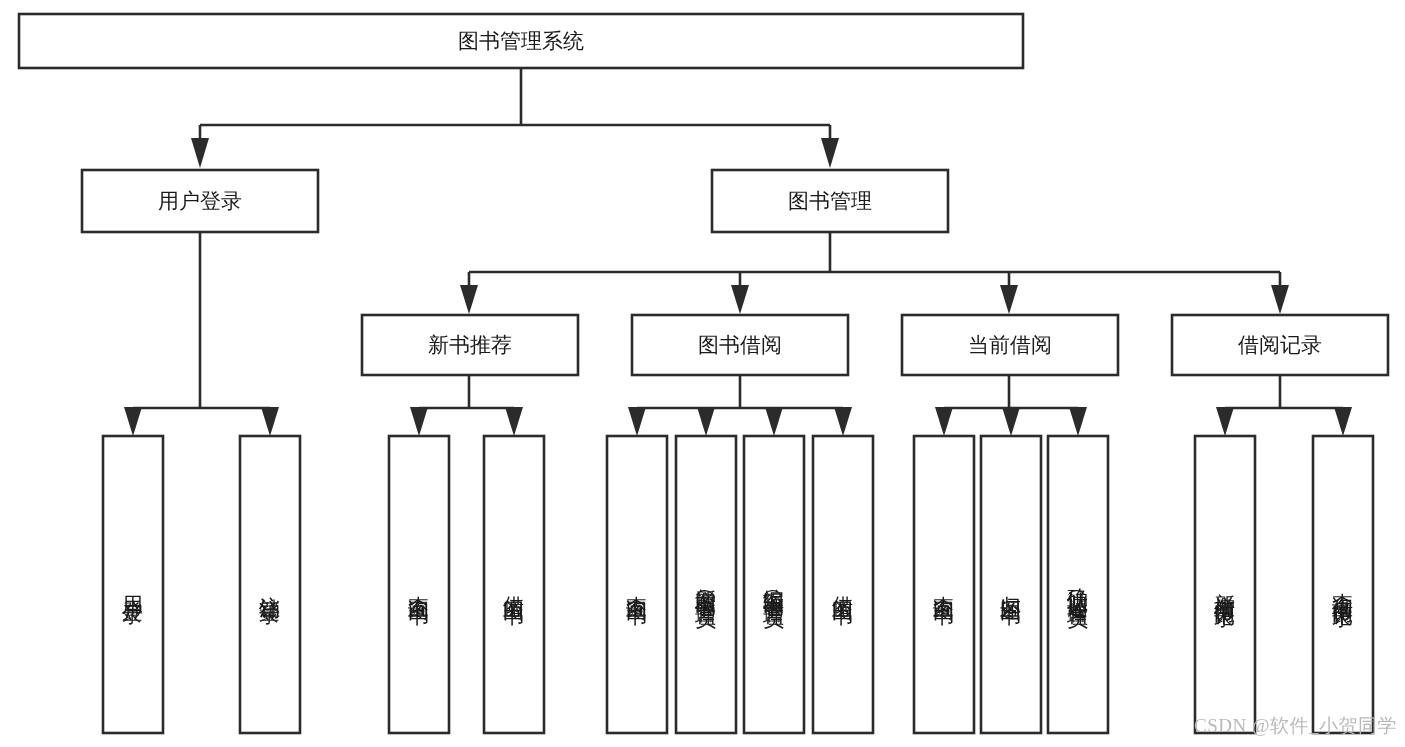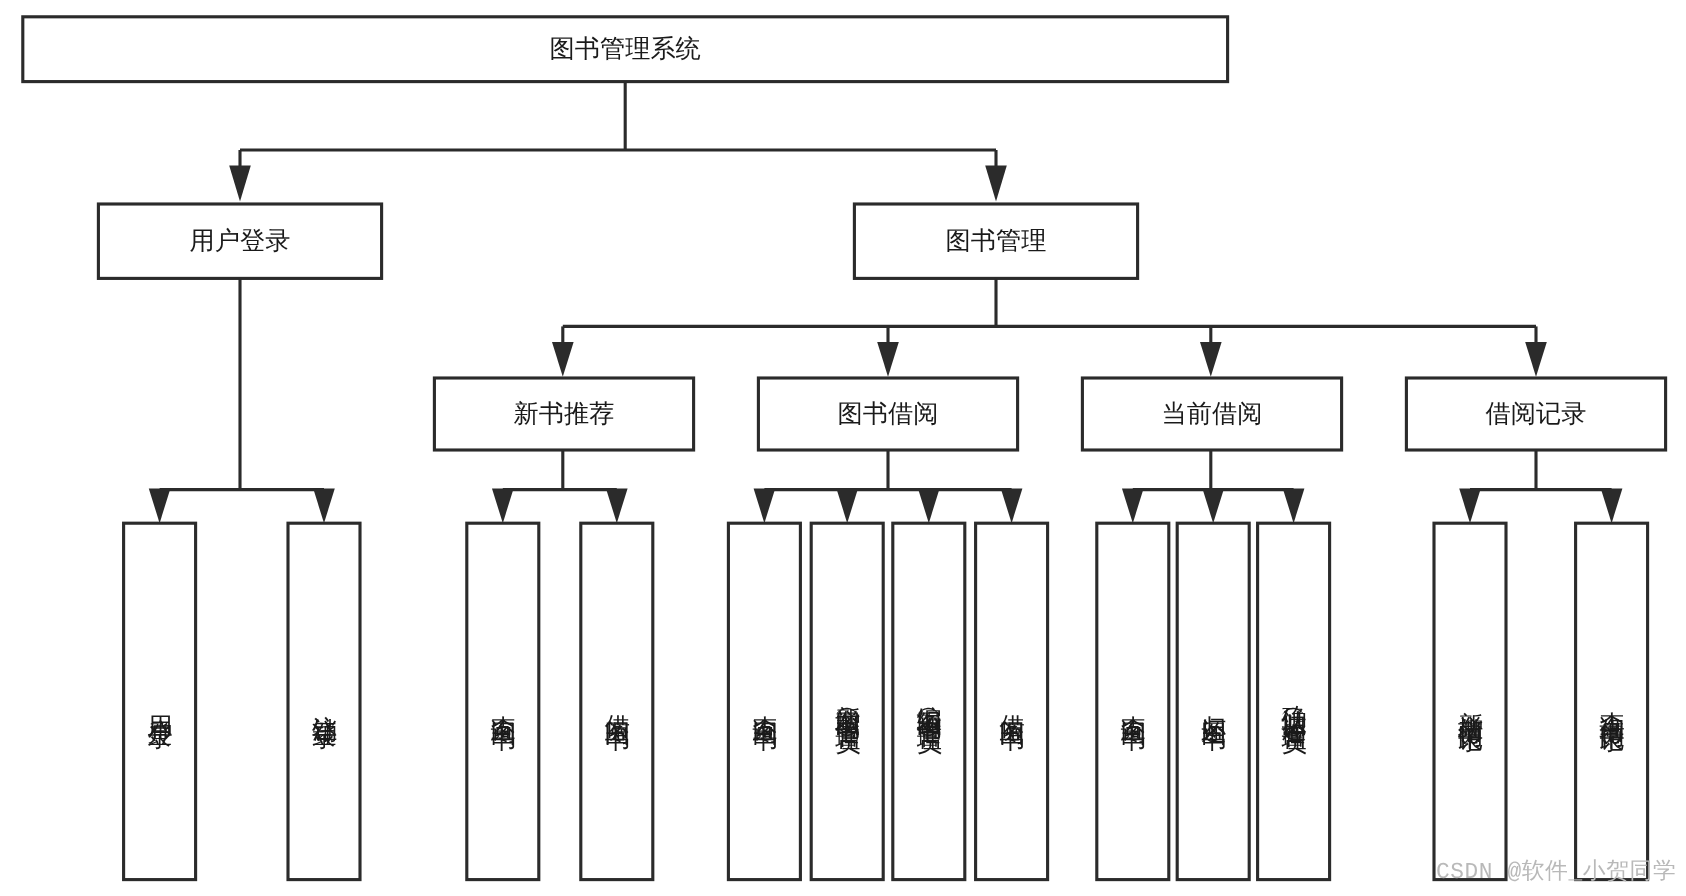--- a/index.html
+++ b/index.html
@@ -62,21 +62,21 @@
     white-space: nowrap;
     display: flex;
     align-items: center;
     justify-content: center;
     pointer-events: none;
   }
   .watermark {
     position: absolute;
     right: 8px;
     bottom: 8px;
-    font-family: Liberation Mono, monospace;
+    font-family: Liberation Serif, serif;
     font-size: 19px;
     color: #b9b9b9;
     letter-spacing: 0.5px;
     white-space: nowrap;
   }
 </style>
 </head>
 <body>
 
 <div id="diagram-root">

